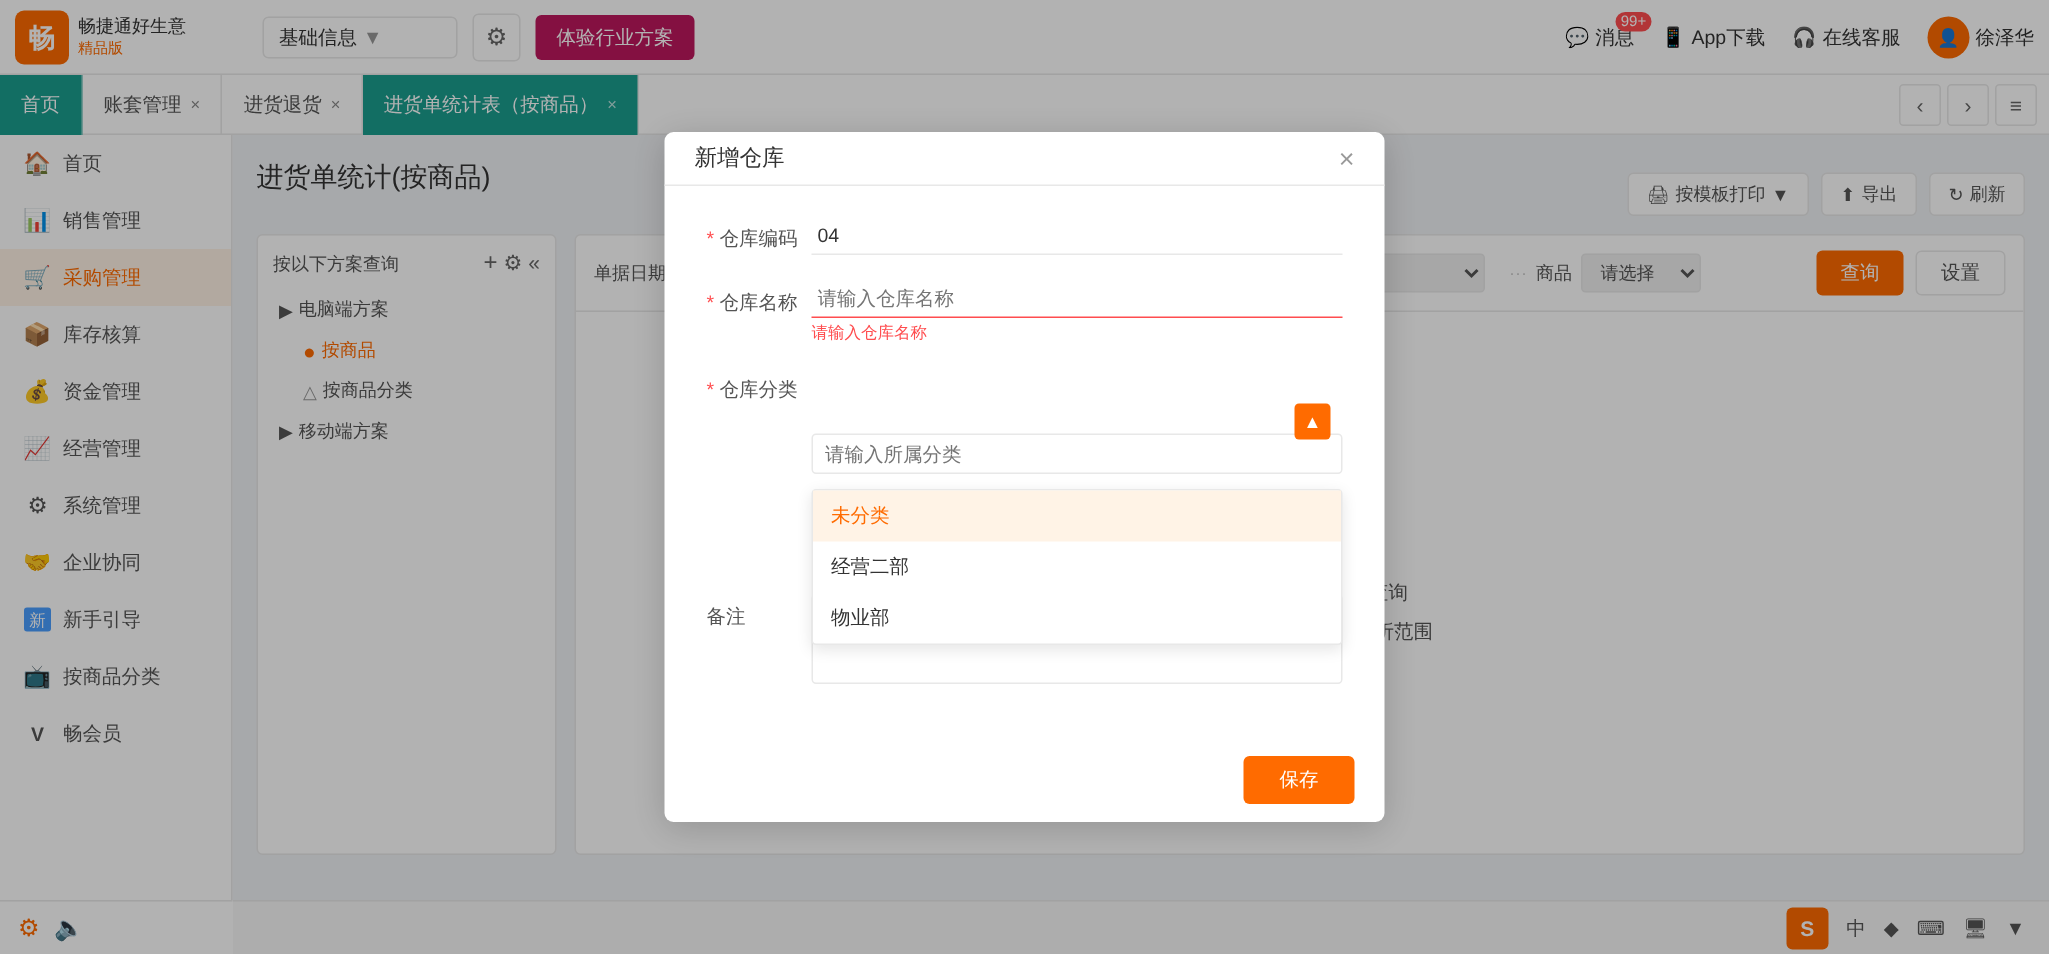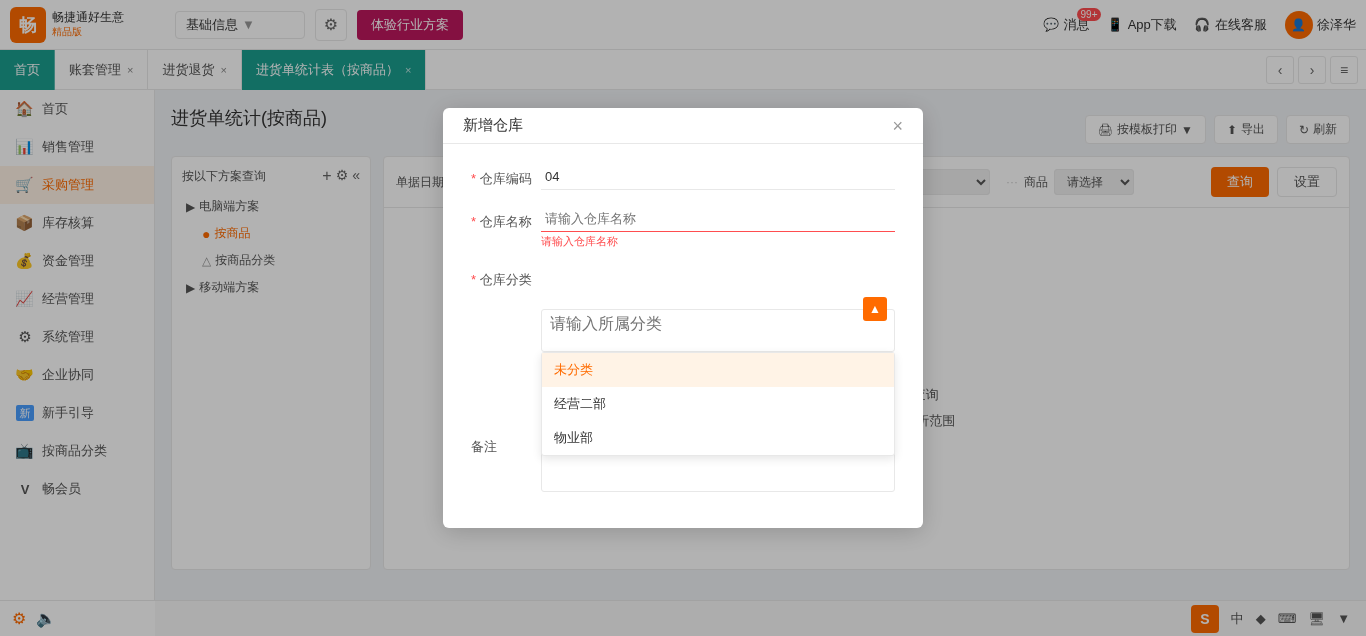--- a/index.html
+++ b/index.html
@@ -365,22 +365,22 @@
       position: relative;
     }
     .dropdown-wrapper {
       flex: 1;
       position: relative;
     }
     .dropdown-input {
       width: 100%;
       border: 1px solid #e8e8e8;
       border-radius: 3px;
-      padding: 5px 30px 18px 8px;
-      font-size: 16px;
+      padding: 5px 30px 5px 8px;
+      font-size: 13px;
       outline: none;
       color: #999;
       margin-top: 44px;
     }
     .dropdown-arrow {
       position: absolute;
       right: 8px;
       top: 50%;
       transform: translateY(-50%);
       width: 24px; height: 24px;
@@ -394,21 +394,21 @@
     .dropdown-list {
       position: absolute;
       top: 100%;
       left: 0;
       right: 0;
       background: white;
       border: 1px solid #e8e8e8;
       border-radius: 3px;
       box-shadow: 0 3px 10px rgba(0,0,0,0.1);
       z-index: 200;
-      margin-top: 0;
+      margin-top: 10px;
     }
     .dropdown-option {
       padding: 8px 12px;
       font-size: 13px;
       cursor: pointer;
       color: #333;
     }
     .dropdown-option.selected { background: #fff3e6; color: #ff6b00; }
 
     .form-textarea {
@@ -742,20 +742,23 @@
             <div class="dropdown-option">物业部</div>
           </div>
         </div>
       </div>
 
       <div class="form-row" style="margin-top:80px;">
         <label class="form-label">备注</label>
         <textarea class="form-textarea" style=""></textarea>
       </div>
     </div>
+    <div class="modal-footer">
+      <button class="btn-save">保存</button>
+    </div>
   </div>
 </div>
 
 <div class="bottom-bar">
   <span style="font-size:16px;cursor:pointer;color:#ff6b00;">⚙</span>
   <span style="font-size:16px;cursor:pointer;color:#666;">🔈</span>
 </div>
 
 <div class="bottom-right-bar">
   <div class="s-logo">S</div>

